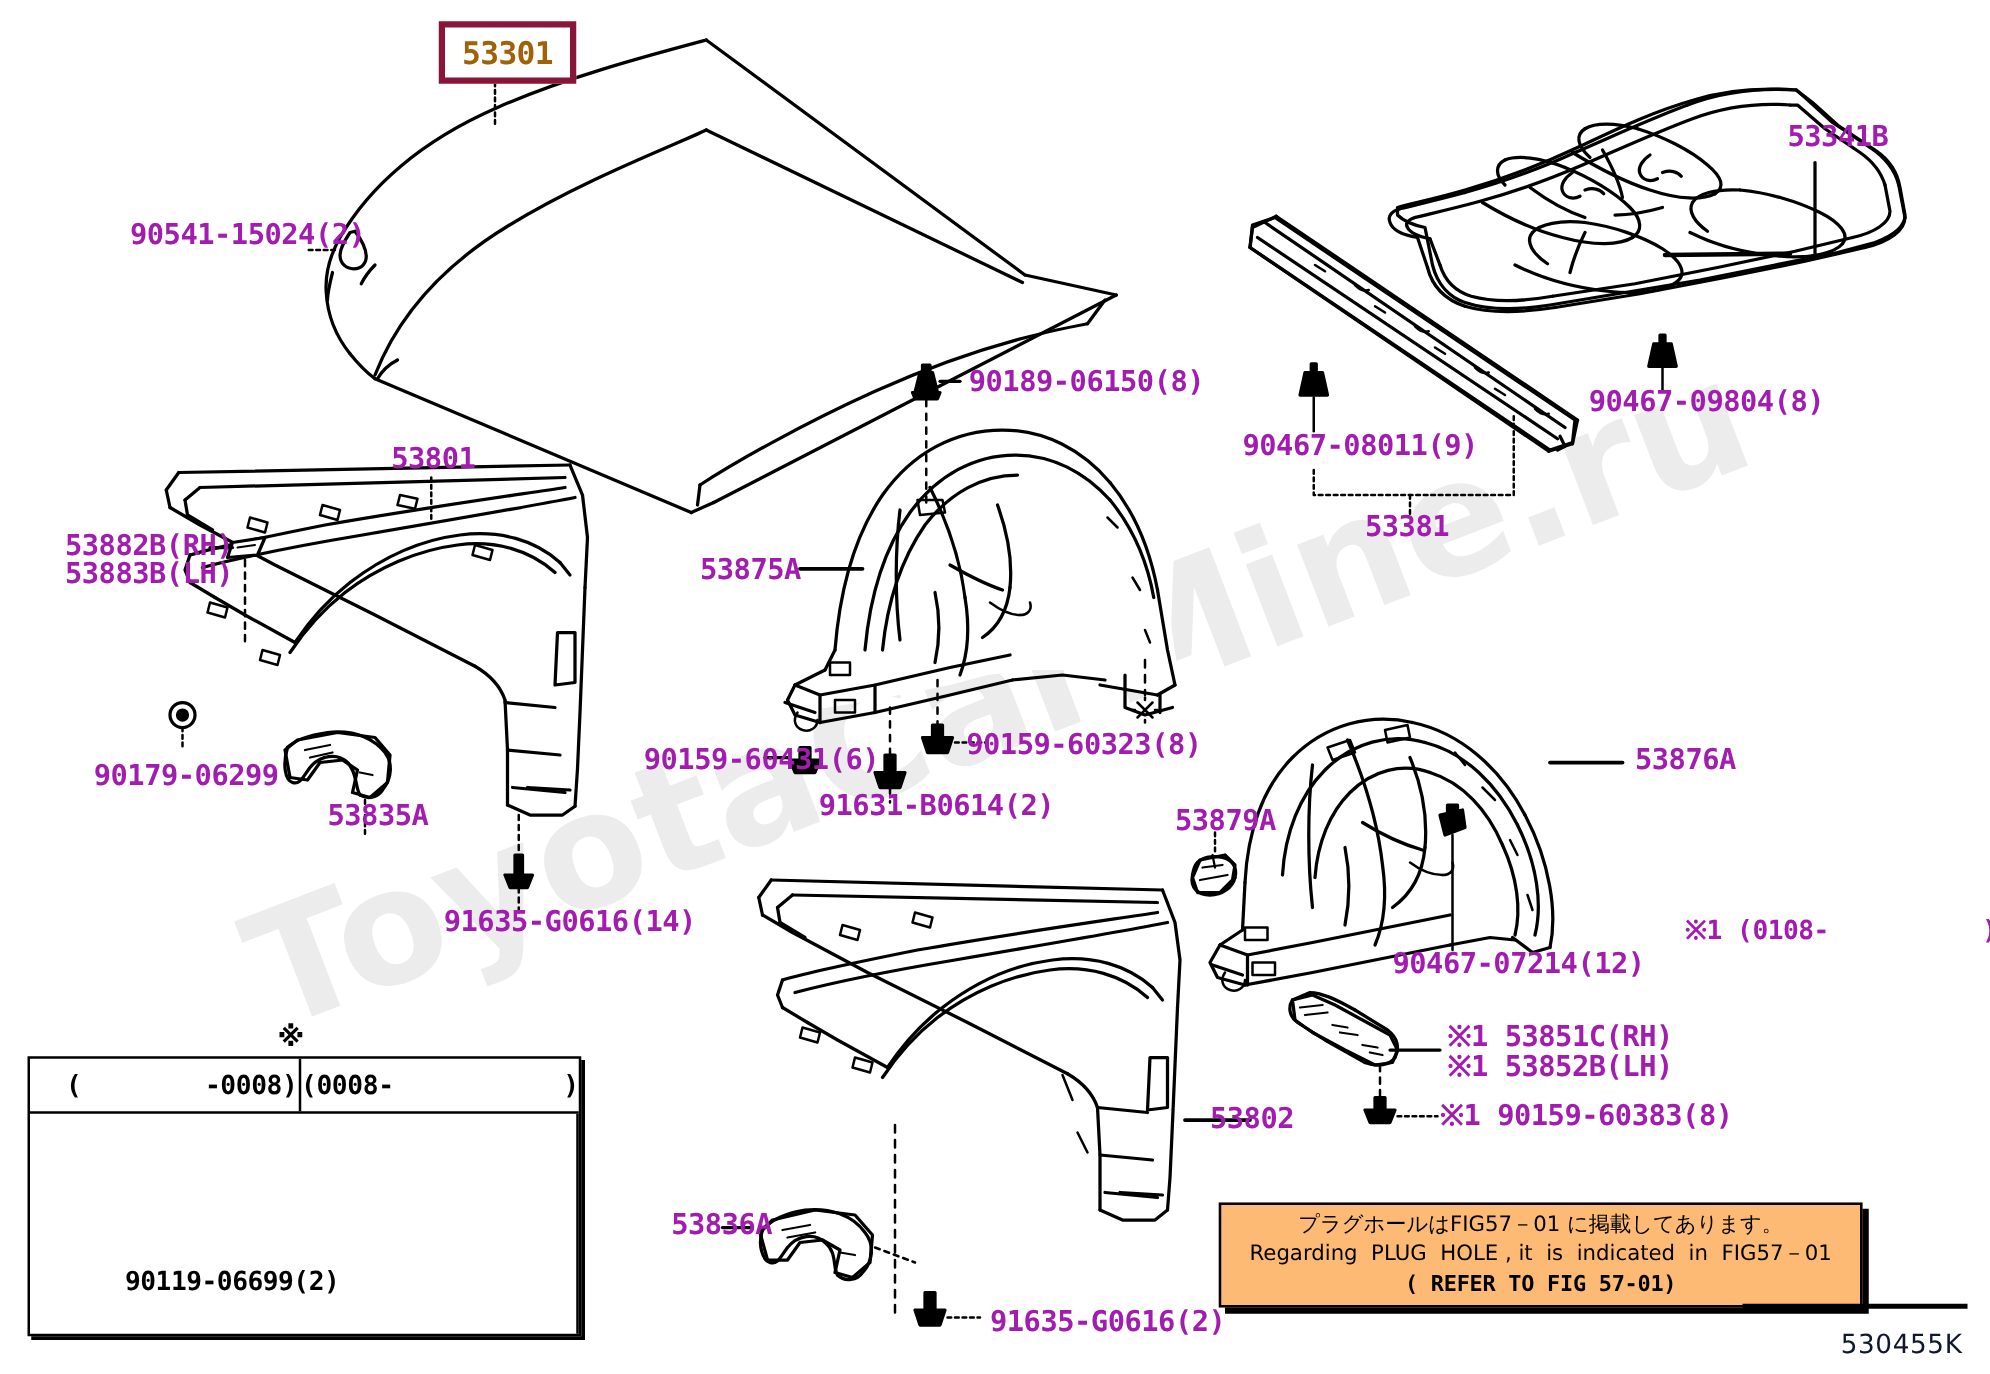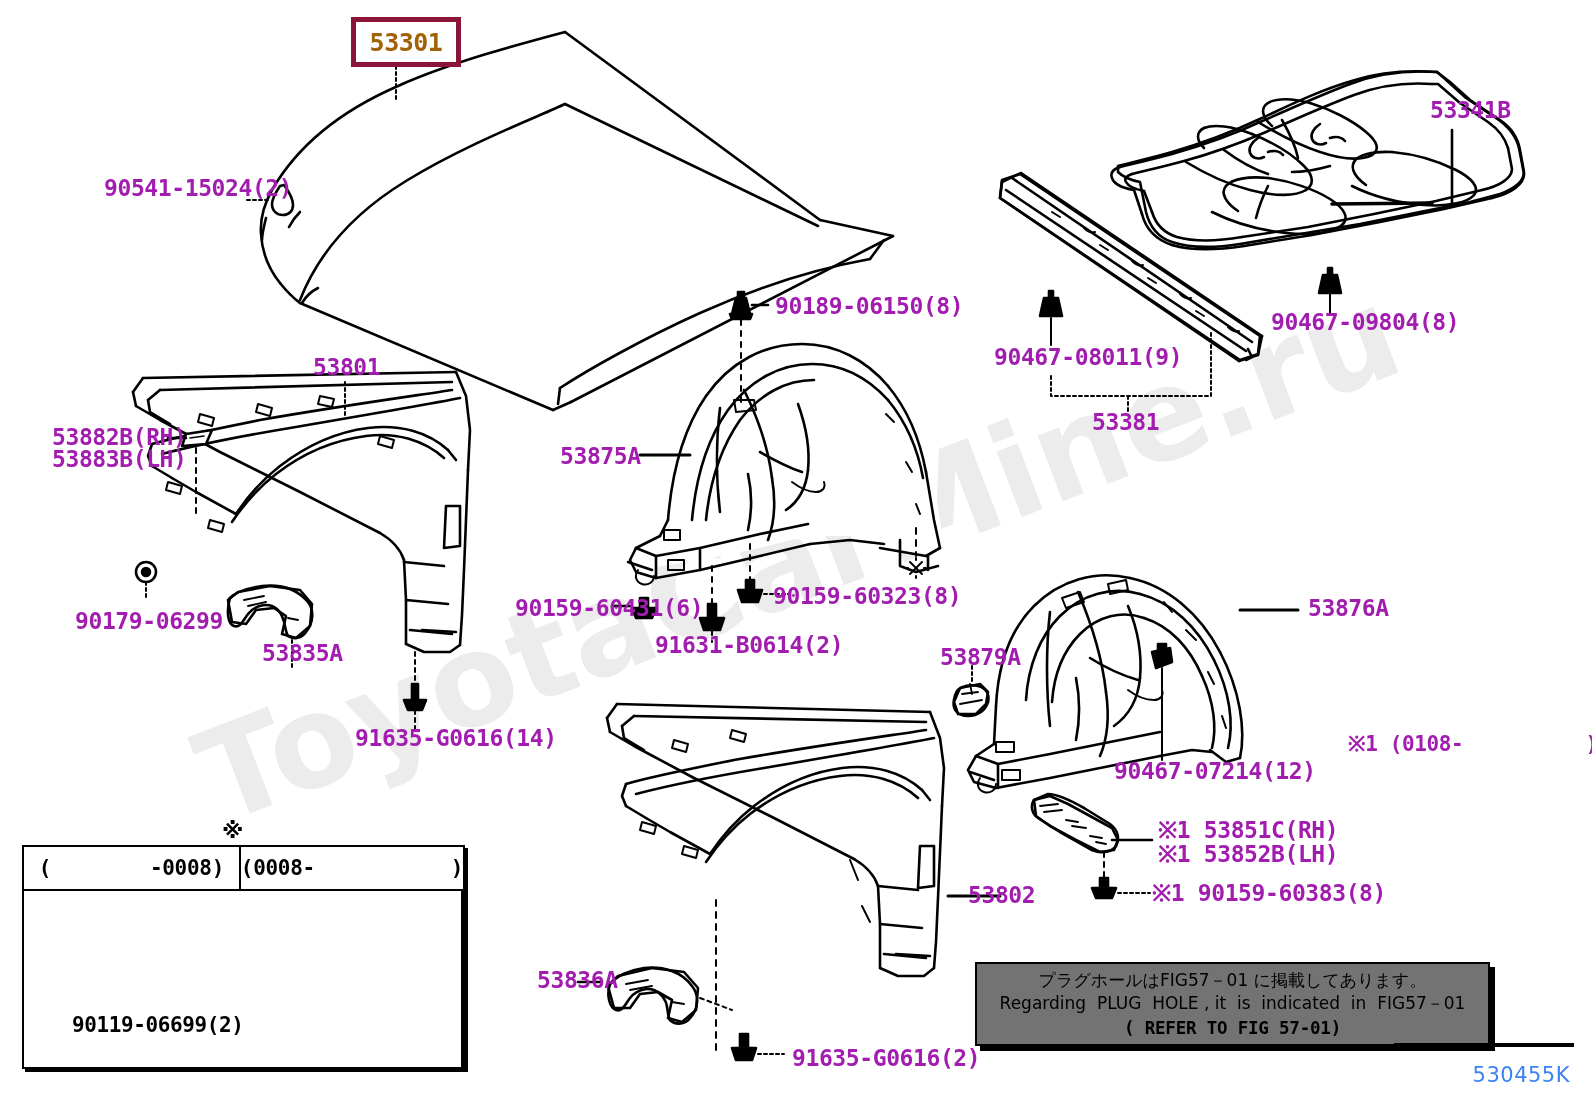--- a/index.html
+++ b/index.html
@@ -79,21 +79,21 @@
   }
   .vt-cell {
     flex: 1 1 50%;
     display: flex;
     align-items: center;
     justify-content: center;
     box-sizing: border-box;
     position: relative;
   }
   .vt-head .vt-cell:first-child,
-  .vt-body .vt-cell:first-child { border-right: 2px solid #000; }
+  .vt-body .vt-cell:first-child { border-right: 2px solid #000; margin-left: 28px; }
   .vt-head .vt-cell span {
     font-size: 21px;
     font-weight: 700;
     white-space: pre;
     letter-spacing: -0.3px;
   }
   .vt-body .vt-cell { display: block; }
   .vt-txt {
     position: absolute;
     font-size: 21px;
@@ -112,21 +112,21 @@
   }
 
   
   #note-box {
     position: absolute;
     left: 975px;
     top: 962px;
     width: 515px;
     height: 84px;
     border: 2px solid #000;
-    background: #737373;
+    background: #fdba74;
     z-index: 5;
     box-sizing: border-box;
     box-shadow: 5px 5px 0 #000;
     display: flex;
     flex-direction: column;
     align-items: center;
     justify-content: center;
     padding-top: 1px;
   }
   #note-box .nl {
@@ -142,21 +142,21 @@
     font-size: 17.5px;
     letter-spacing: -0.2px;
   }
 
   #figno {
     position: absolute;
     right: 22px;
     bottom: 12px;
     font-family: "DejaVu Sans", "Liberation Sans", sans-serif;
     font-size: 21px;
-    color: #3b82f6;
+    color: #0f172a;
     z-index: 5;
     letter-spacing: 0.5px;
   }
   #bottom-rule {
     position: absolute;
     right: 18px;
     bottom: 52px;
     width: 180px;
     height: 4px;
     background: #000;

